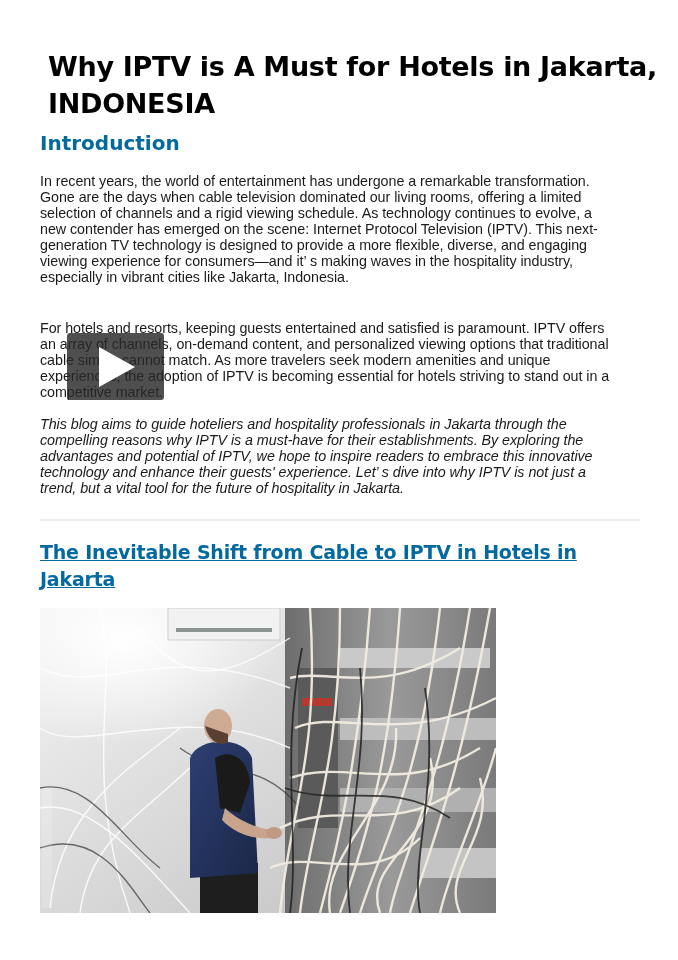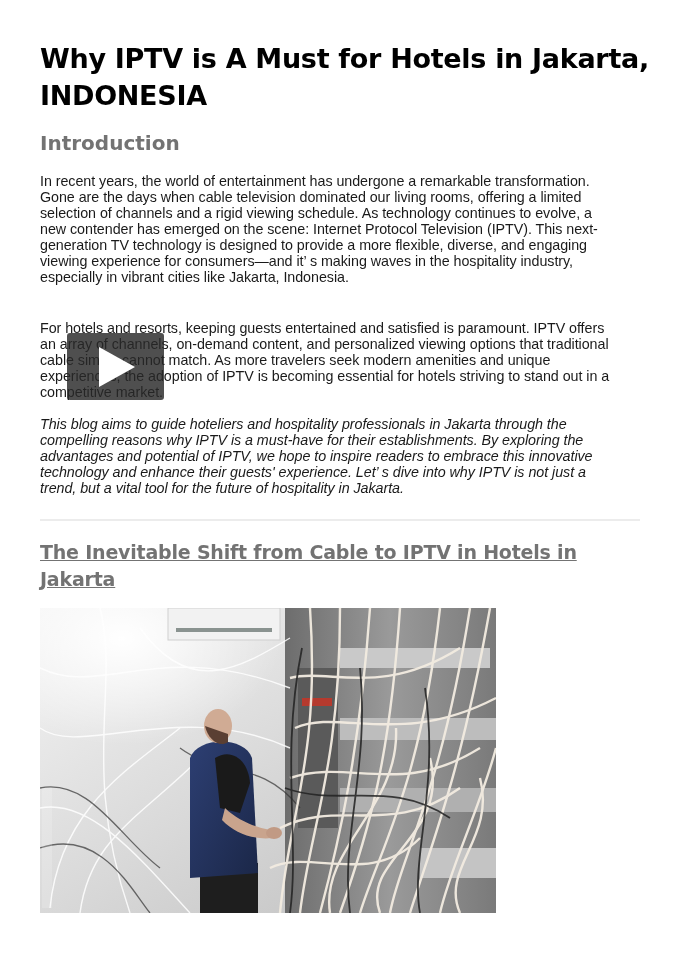--- a/index.html
+++ b/index.html
@@ -18,35 +18,35 @@
     .page {
       position: absolute;
       left: 40px;
       top: 0;
       width: 605px;
     }
     .title {
       position: absolute;
       left: 0;
       top: 40px;
-      margin: 0;
+      margin: 8px;
       font-size: 27px;
       font-weight: bold;
       line-height: 37px;
       letter-spacing: -0.3px;
       color: #000;
       white-space: pre-line;
       width: 620px;
     }
     .h2 {
       position: absolute;
       left: 0;
       margin: 0;
       font-weight: bold;
-      color: #737373;
+      color: #0369a1;
     }
     .h2.intro {
       top: 129px;
       font-size: 20px;
       line-height: 28px;
     }
     .h2.shift {
       top: 539px;
       font-size: 19px;
       line-height: 27px;

